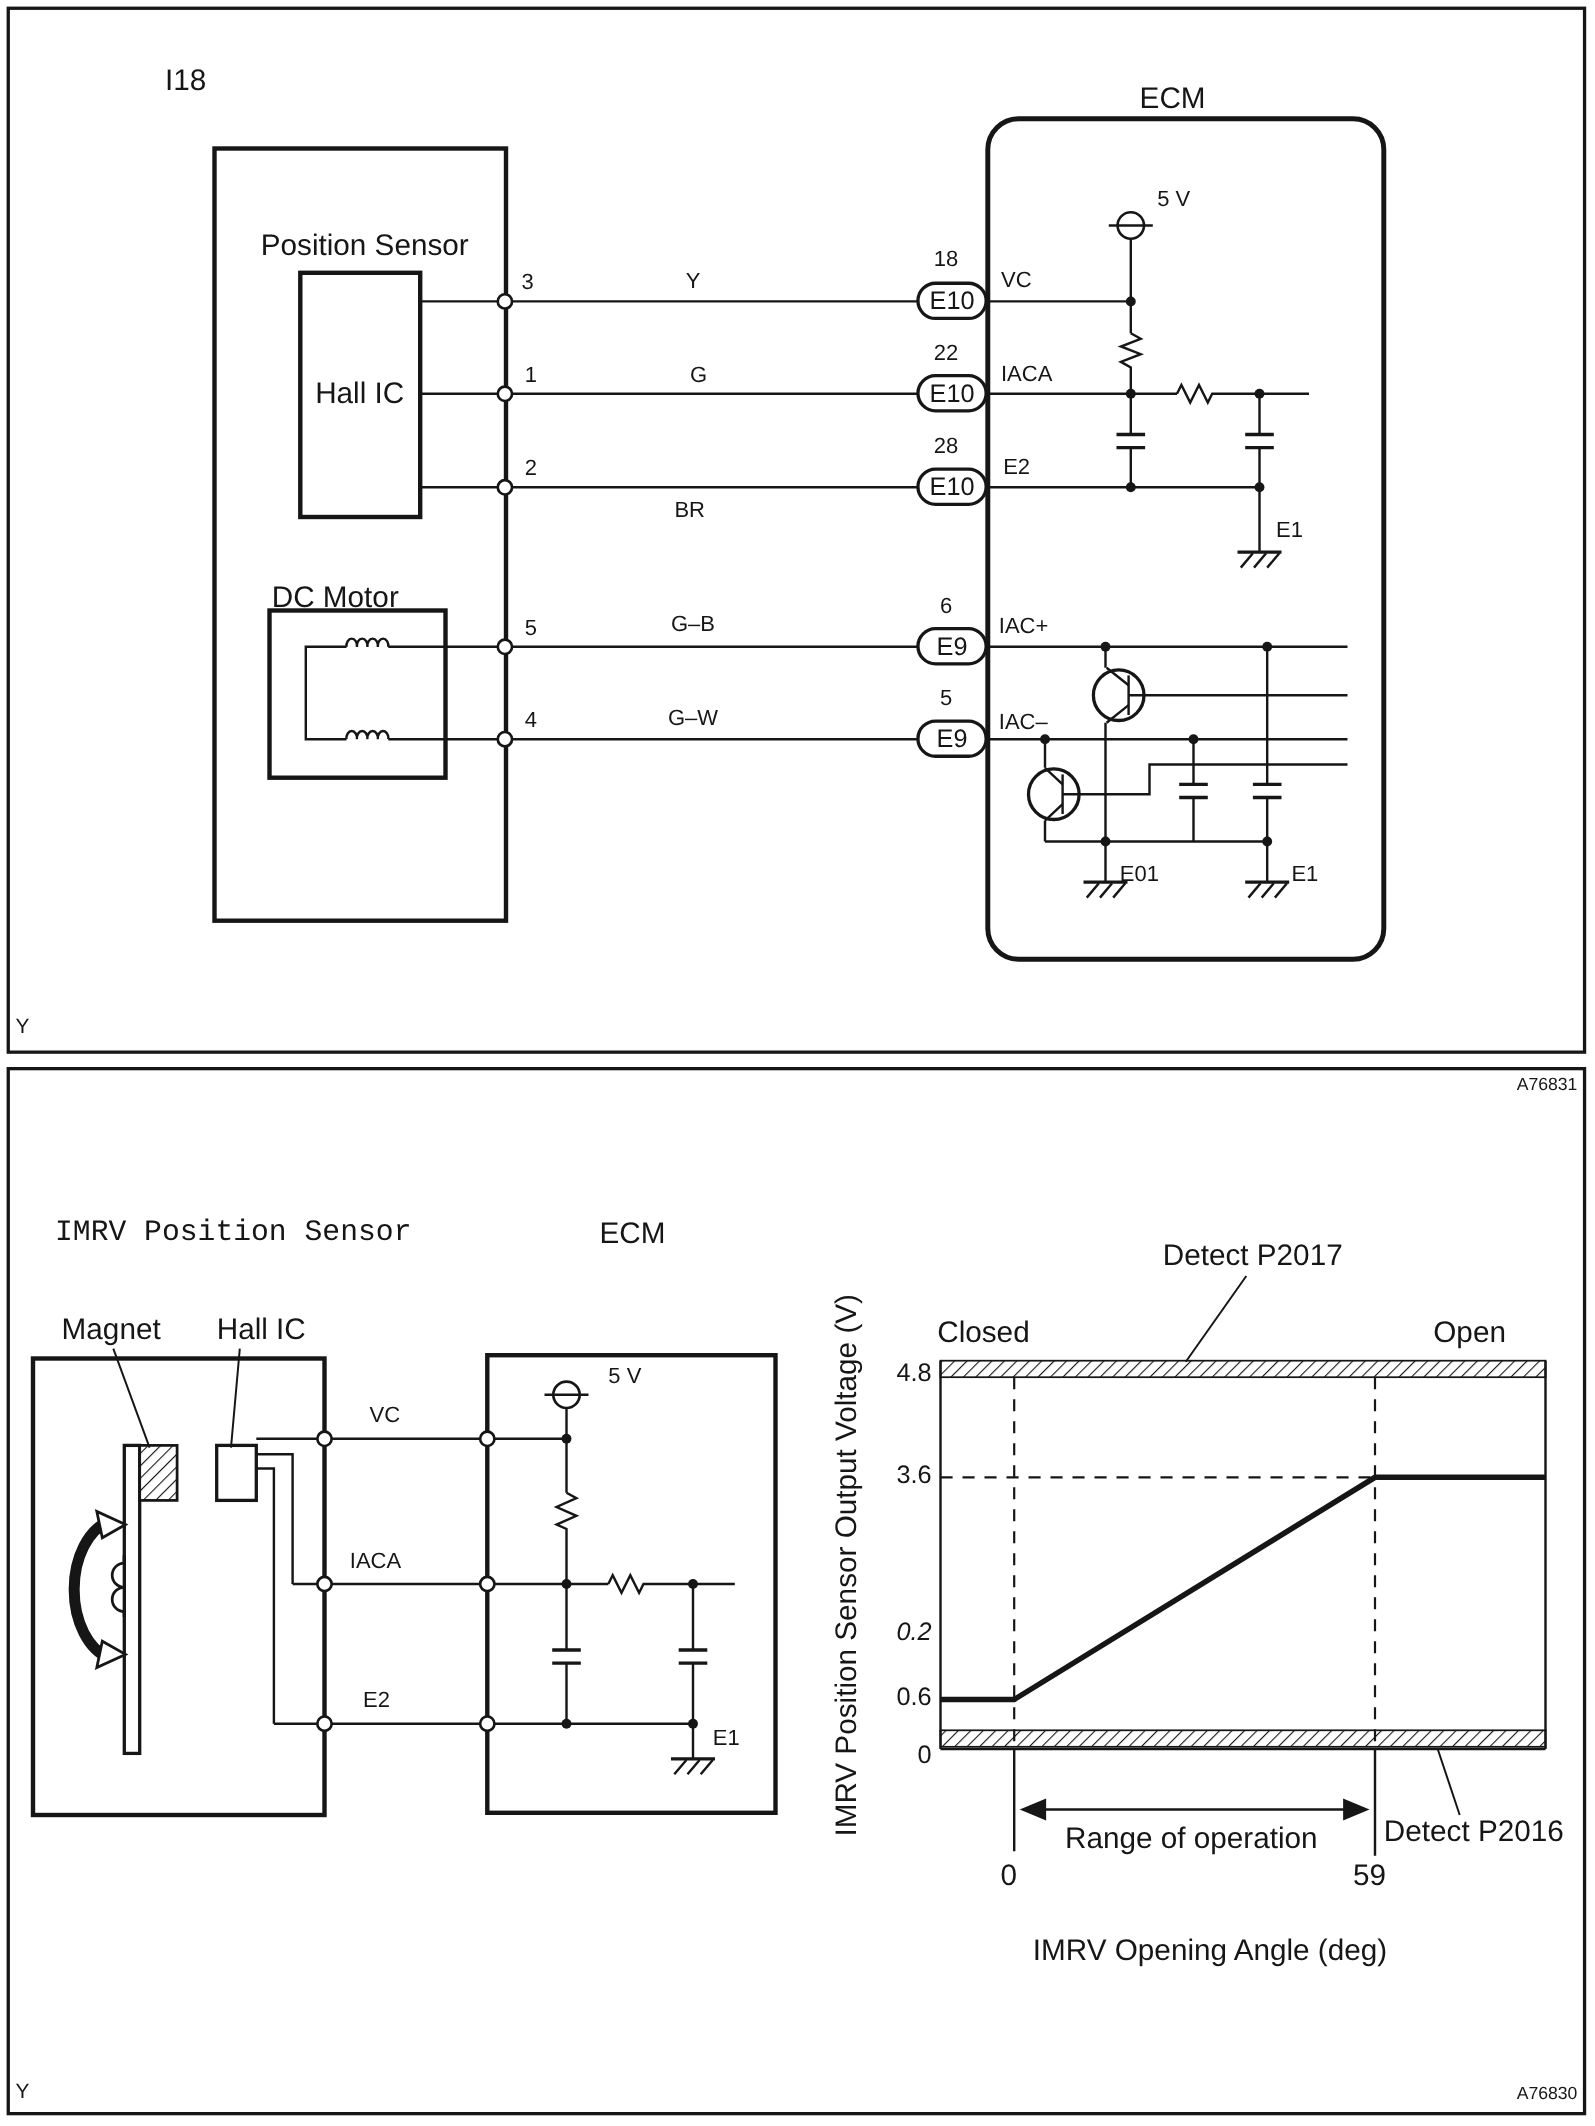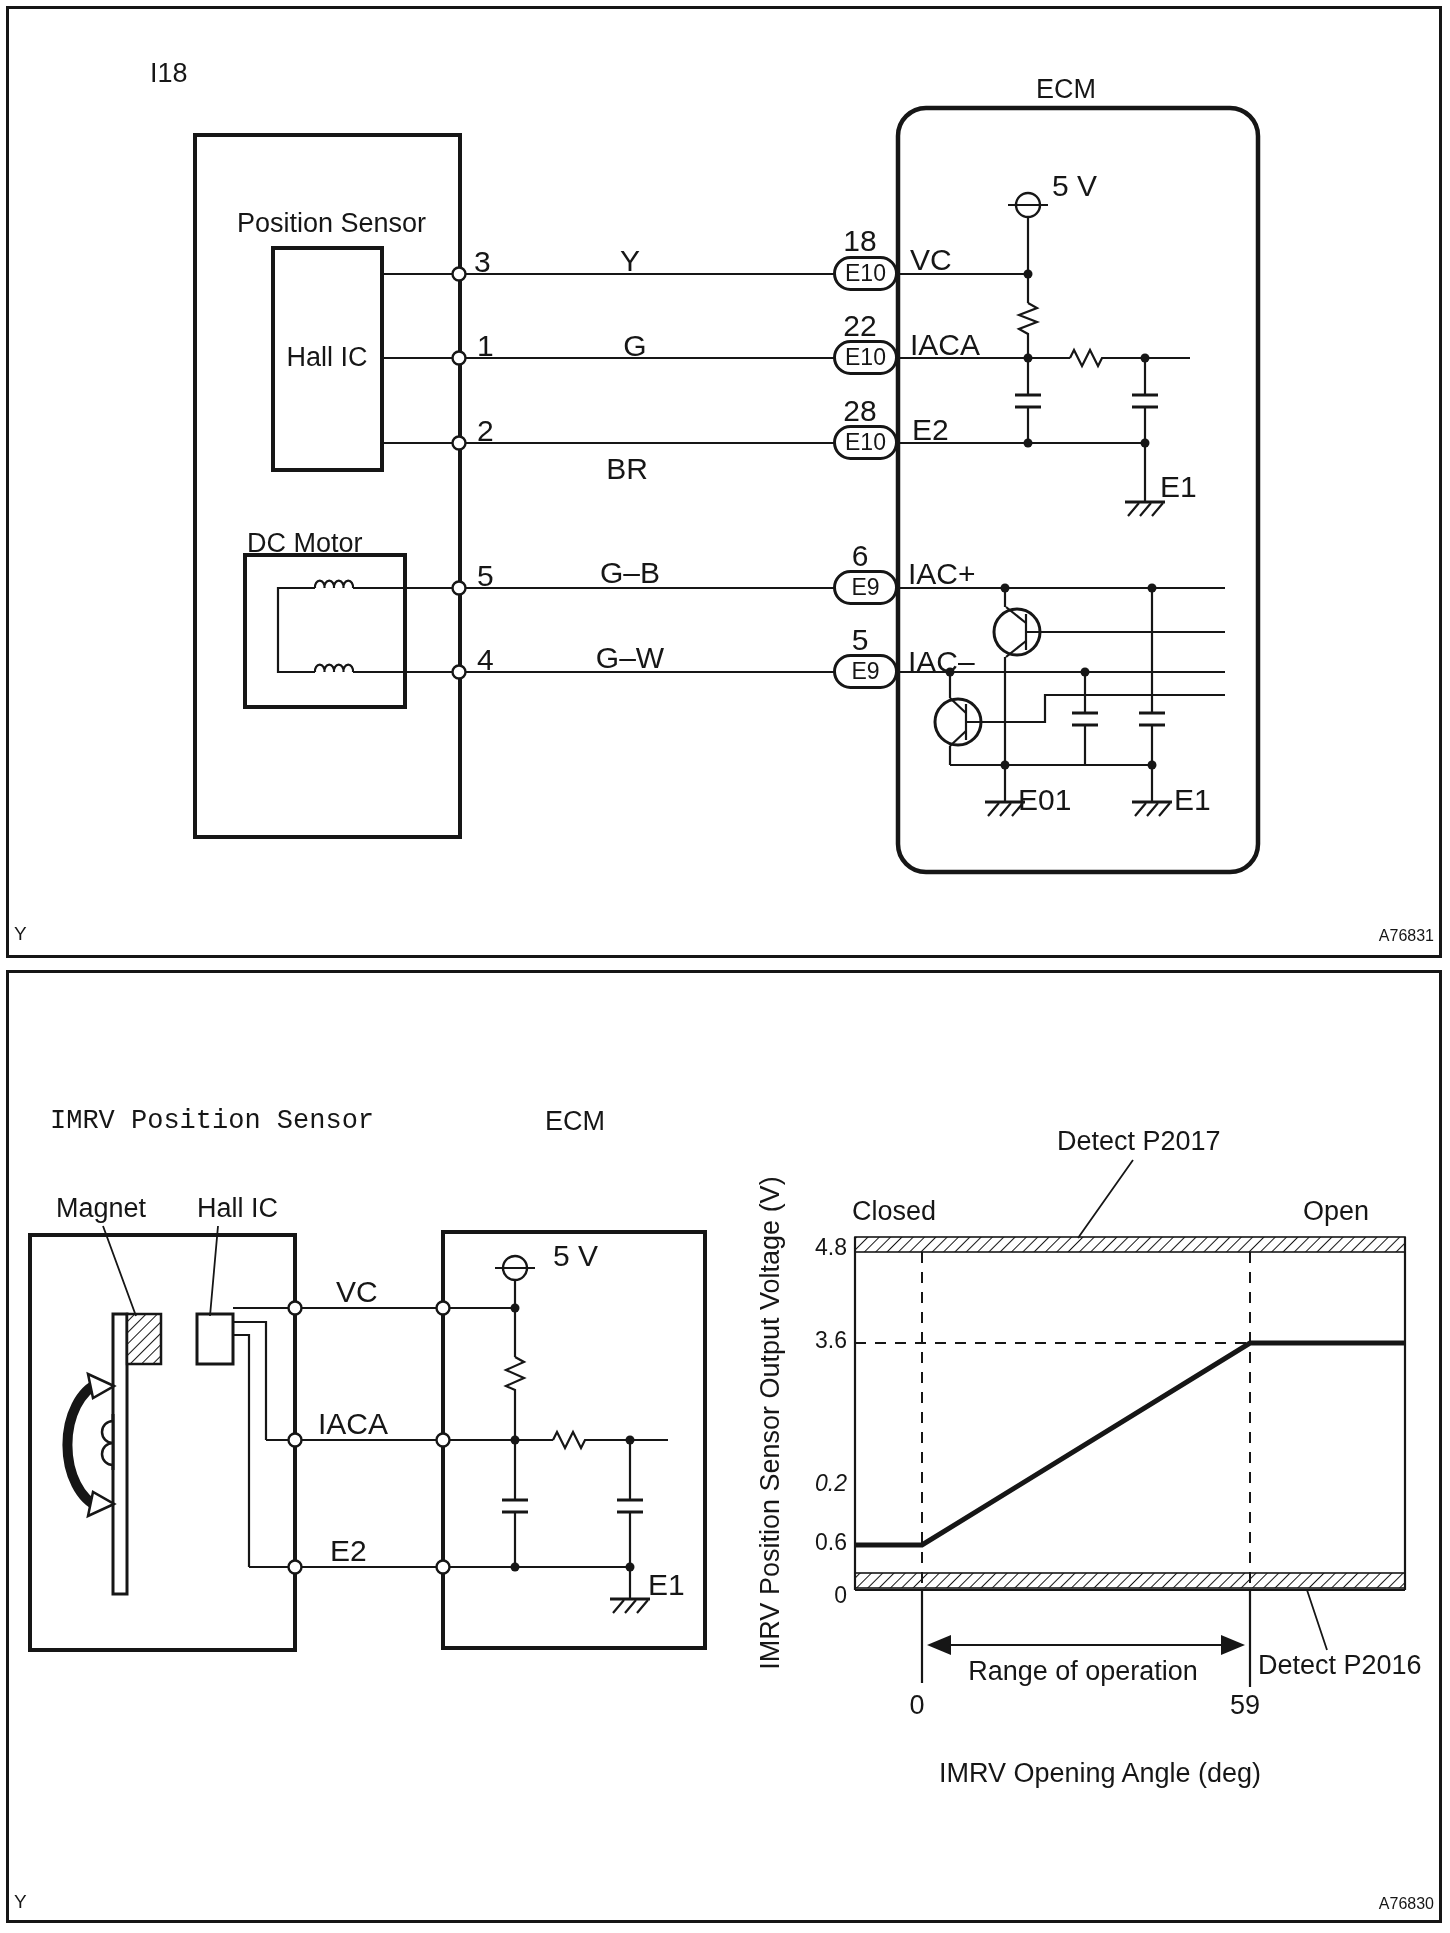--- a/index.html
+++ b/index.html
@@ -1,21 +1,21 @@
 <!DOCTYPE html>
 <html><head>
 <meta charset="utf-8">
 <style>
   html,body{margin:0;padding:0;background:#e8e8e8;}
   .page{position:relative;width:1450px;height:1933px;background:#fff;
         font-family:"Liberation Sans","DejaVu Sans",sans-serif;color:#161616;overflow:hidden;}
   .panel{position:absolute;border:3px solid #161616;background:#fff;}
   svg.art{position:absolute;left:0;top:0;}
   .lbl{position:absolute;white-space:nowrap;font-size:27px;line-height:1;}
-  .s26{font-size:30px;}
+  .s26{font-size:20px;}
   .ctr{transform:translateX(-50%);}
   .pill{position:absolute;width:65px;height:35px;box-sizing:border-box;border:3.5px solid #161616;
         border-radius:18px;background:#fff;display:flex;align-items:center;justify-content:center;
         font-size:23px;line-height:1;}
   .cap{font-size:16px;}
   .ycap{font-size:19px;}
   .tick{position:absolute;width:70px;text-align:right;font-size:23px;line-height:1;}
   .rotl{position:absolute;white-space:nowrap;font-size:27px;line-height:1;
         transform:translate(-50%,-50%) rotate(-90deg);}
   svg .w{stroke:#161616;stroke-width:2.2;fill:none;}
@@ -233,21 +233,21 @@
   <div class="lbl s26" style="left:910px;top:330px;">IACA</div>
   <div class="lbl s26" style="left:912px;top:415px;">E2</div>
   <div class="lbl s26" style="left:908px;top:559px;">IAC+</div>
   <div class="lbl s26" style="left:908px;top:647px;">IAC–</div>
 
   <div class="lbl s26" style="left:1160px;top:472px;">E1</div>
   <div class="lbl s26" style="left:1018px;top:785px;">E01</div>
   <div class="lbl s26" style="left:1174px;top:785px;">E1</div>
 
   <div class="lbl ycap" style="left:14px;top:924px;">Y</div>
-  <div class="lbl cap" style="right:16px;top:928px;">A76831</div>
+  <div class="lbl cap" style="right:16px;top:979px;">A76831</div>
 
   <div class="lbl" style="left:50px;top:1108px;font-family:Liberation Mono, monospace;">IMRV Position Sensor</div>
   <div class="lbl" style="left:545px;top:1108px;">ECM</div>
   <div class="lbl" style="left:56px;top:1195px;">Magnet</div>
   <div class="lbl" style="left:197px;top:1195px;">Hall IC</div>
   <div class="lbl s26" style="left:553px;top:1241px;">5 V</div>
   <div class="lbl s26" style="left:336px;top:1277px;">VC</div>
   <div class="lbl s26" style="left:318px;top:1409px;">IACA</div>
   <div class="lbl s26" style="left:330px;top:1536px;">E2</div>
   <div class="lbl s26" style="left:648px;top:1570px;">E1</div>

